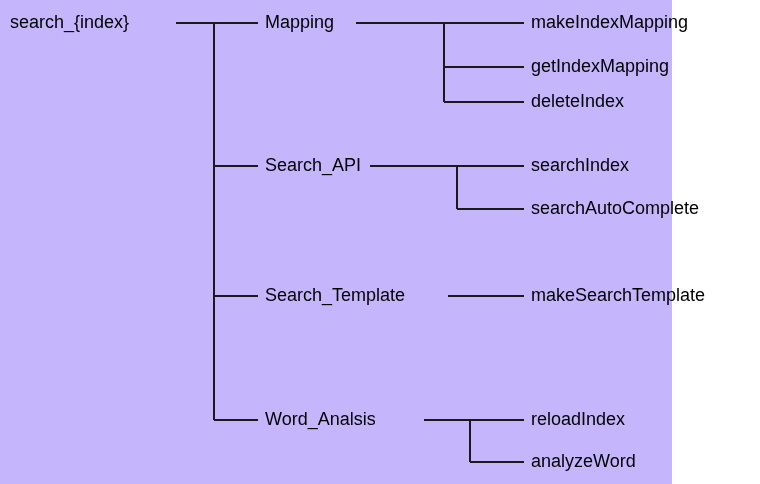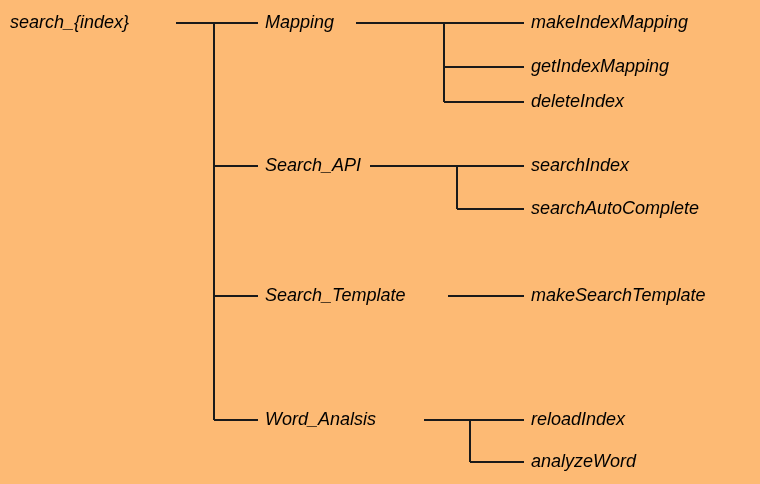--- a/index.html
+++ b/index.html
@@ -10,24 +10,23 @@
   }
   body {
     width: 760px;
     height: 484px;
     overflow: hidden;
     font-family: "Liberation Sans", sans-serif;
     color: #000000;
   }
   #diagram-root {
     position: relative;
-    width: 760px;
+    width: 672px;
     height: 484px;
-    background: #fdba74;
-    font-style: italic;
+    background: #c4b5fd;
   }
   svg.tree-canvas {
     position: absolute;
     top: 0;
     left: 0;
     width: 760px;
     height: 484px;
     display: block;
   }
   .node-label {

